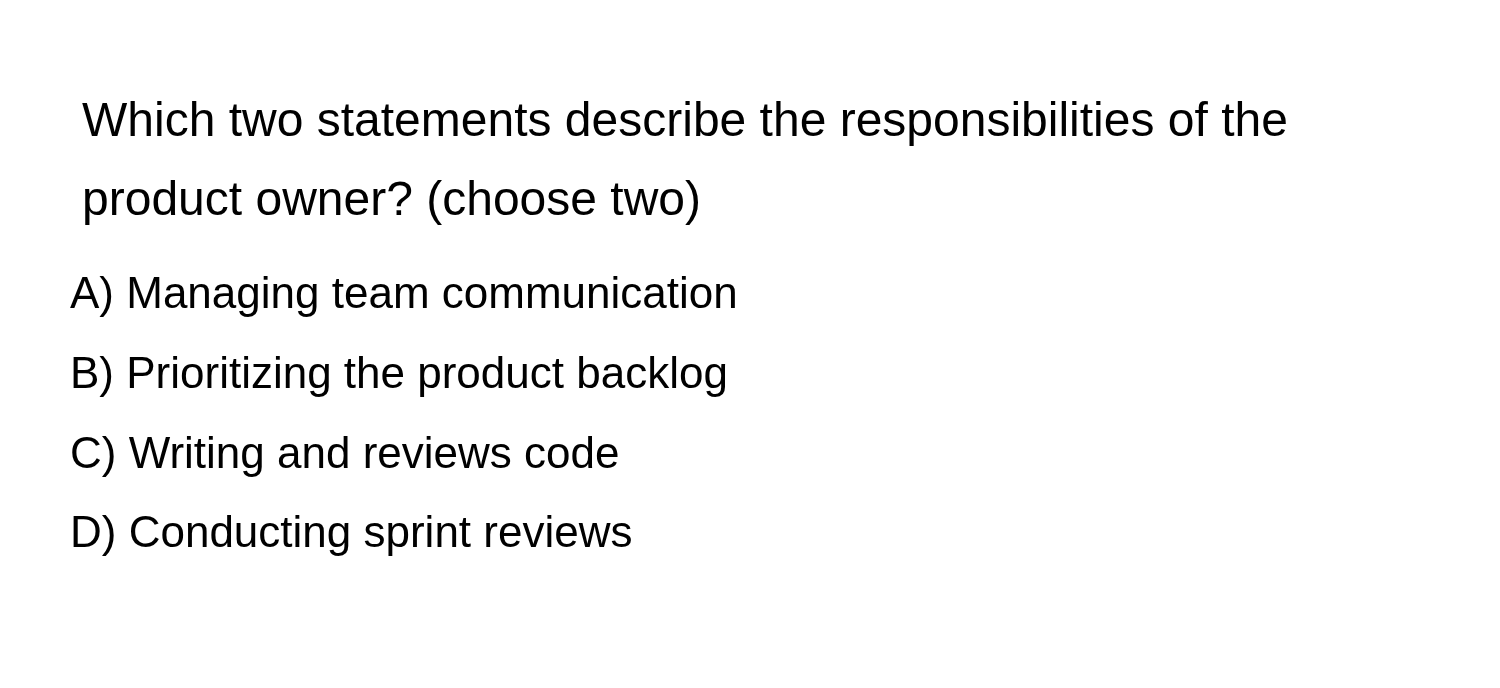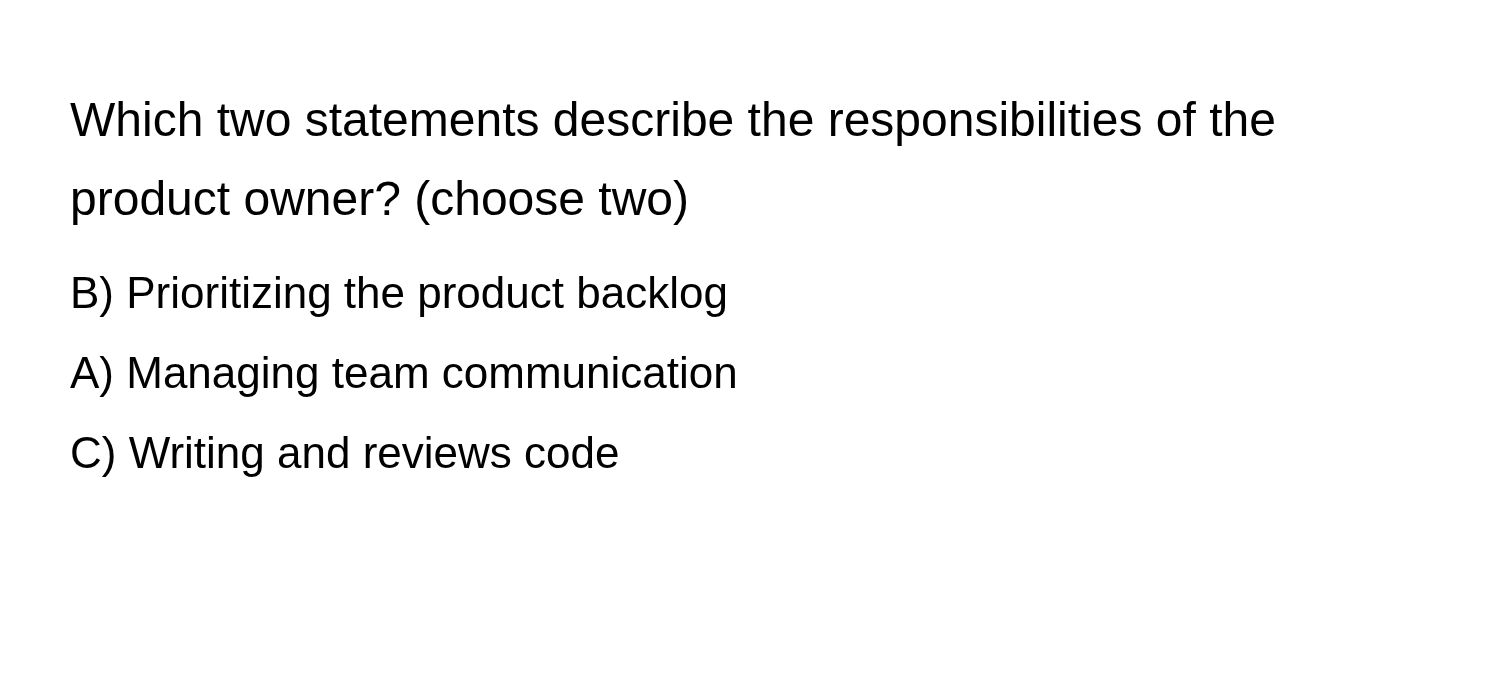--- a/index.html
+++ b/index.html
@@ -13,20 +13,21 @@
       background: #ffffff;
       font-family: -apple-system, BlinkMacSystemFont, "Segoe UI", Helvetica, Arial, sans-serif;
       color: #000000;
       padding: 80px 70px 0 70px;
     }
     .question-text {
       font-size: 48px;
       line-height: 1.65;
       font-weight: 400;
       margin-bottom: 24px;
+      margin-left: 12px;
     }
     .options {
       display: flex;
       flex-direction: column;
       gap: 18px;
     }
     .option {
       font-size: 44px;
       line-height: 1.4;
       font-weight: 400;
@@ -38,28 +39,33 @@
       display: inline;
     }
   </style>
 </head>
 <body>
 
 <div class="question-container">
   <div class="question-text">Which two statements describe the responsibilities of the product owner? (choose two)</div>
   <div class="options">
     <div class="option">
+      <span class="option-label">A)</span>
+      <span> </span>
+      <span class="option-text">Managing team communication</span>
+    </div>
+    <div class="option">
       <span class="option-label">B)</span>
       <span> </span>
       <span class="option-text">Prioritizing the product backlog</span>
-    </div>
-    <div class="option">
-      <span class="option-label">A)</span>
-      <span> </span>
-      <span class="option-text">Managing team communication</span>
     </div>
     <div class="option">
       <span class="option-label">C)</span>
       <span> </span>
       <span class="option-text">Writing and reviews code</span>
     </div>
+    <div class="option">
+      <span class="option-label">D)</span>
+      <span> </span>
+      <span class="option-text">Conducting sprint reviews</span>
+    </div>
   </div>
 </div>
 
 </body></html>

